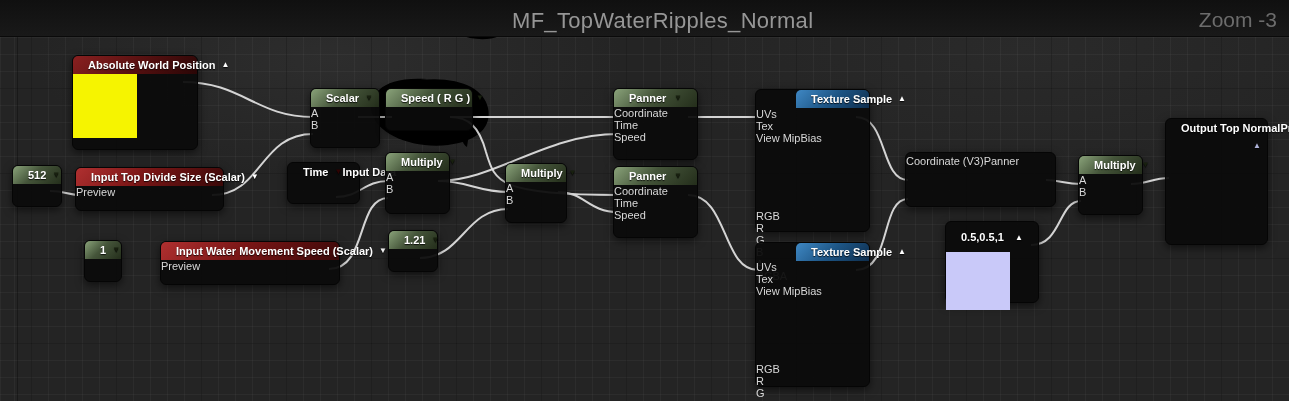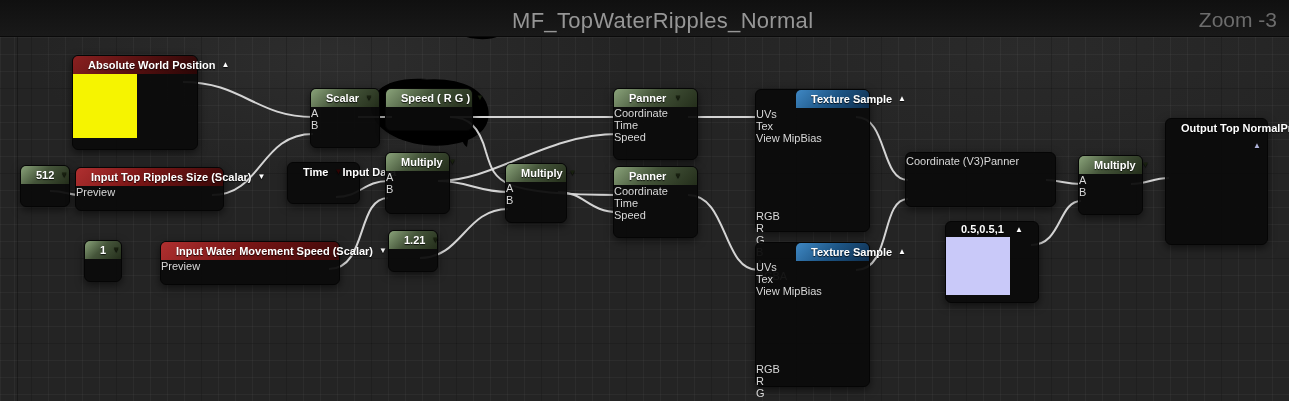--- a/index.html
+++ b/index.html
@@ -108,32 +108,32 @@
   <div class="node" style="left:72px;top:55px;width:124px;height:93px">
     <div class="hdr hdr-darkred">
         <span>Absolute World Position</span>
         <span class="arrow">▲</span>
       </div>
     <div class="preview" style="left:6px;top:22px;width:64px;height:64px;background:#f6f400"></div>
     <span class="pin white outpin" style="top:22px"></span>
   </div>
 
   
-  <div class="node" style="left:20px;top:165px;width:48px;height:40px">
+  <div class="node" style="left:12px;top:165px;width:48px;height:40px">
     <div class="hdr hdr-green">
         <span>512</span>
         <span class="arrow">▼</span>
       </div>
     <span class="pin white" style="position:absolute;left:26px;top:22px"></span>
   </div>
 
   
   <div class="node" style="left:75px;top:167px;width:147px;height:42px">
     <div class="hdr hdr-red">
-        <span>Input Top Ripples Size (Scalar)</span>
+        <span>Input Top Divide Size (Scalar)</span>
         <span class="arrow">▼</span>
       </div>
     <div class="rows">
         <div class="row"><span class="pin gray"></span><span>Preview</span></div>
       </div>
     <span class="pin white outpin" style="top:24px"></span>
   </div>
 
   
   <div class="node" style="left:84px;top:240px;width:36px;height:40px">
@@ -301,21 +301,21 @@
 
   
   <div class="node" style="left:905px;top:152px;width:149px;height:53px">
     <div class="rows" style="padding-top:2px">
       <div class="row" style="height:18px"><span class="pin white"></span><span>Coordinate (V3)</span><span style="flex:1"></span><span>Panner</span><span class="pin white"></span></div>
     </div>
   </div>
 
   
   <div class="node" style="left:945px;top:221px;width:92px;height:80px">
-    <div class="hdr hdr-gold" style="height:15px;line-height:17px">
+    <div class="hdr hdr-gold" style="height:30px;line-height:17px">
         <span>0.5,0.5,1</span>
         <span class="arrow">▲</span>
       </div>
     <div class="preview" style="left:7px;top:19px;width:64px;height:58px;background:#c9c9f9"></div>
     <span class="pin white outpin" style="top:19px"></span>
   </div>
 
   
   <div class="node" style="left:1078px;top:155px;width:63px;height:58px">
     <div class="hdr hdr-green">

